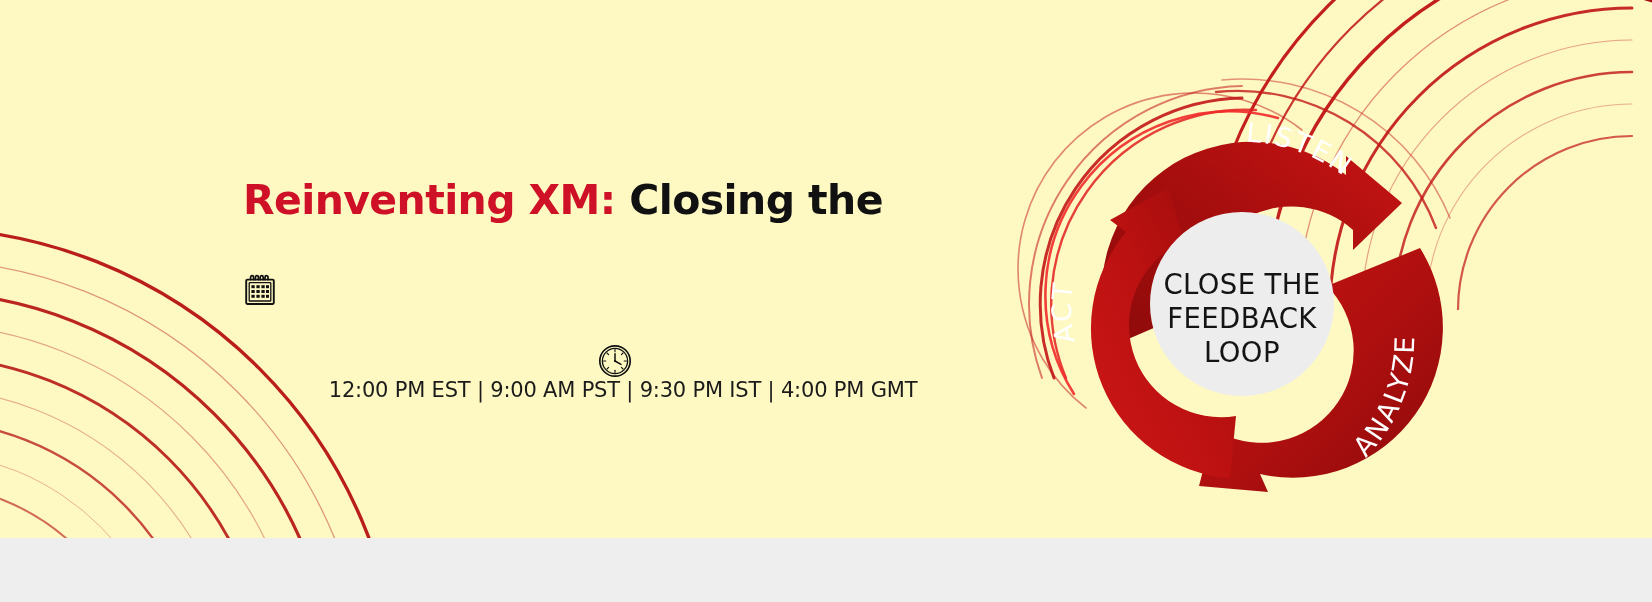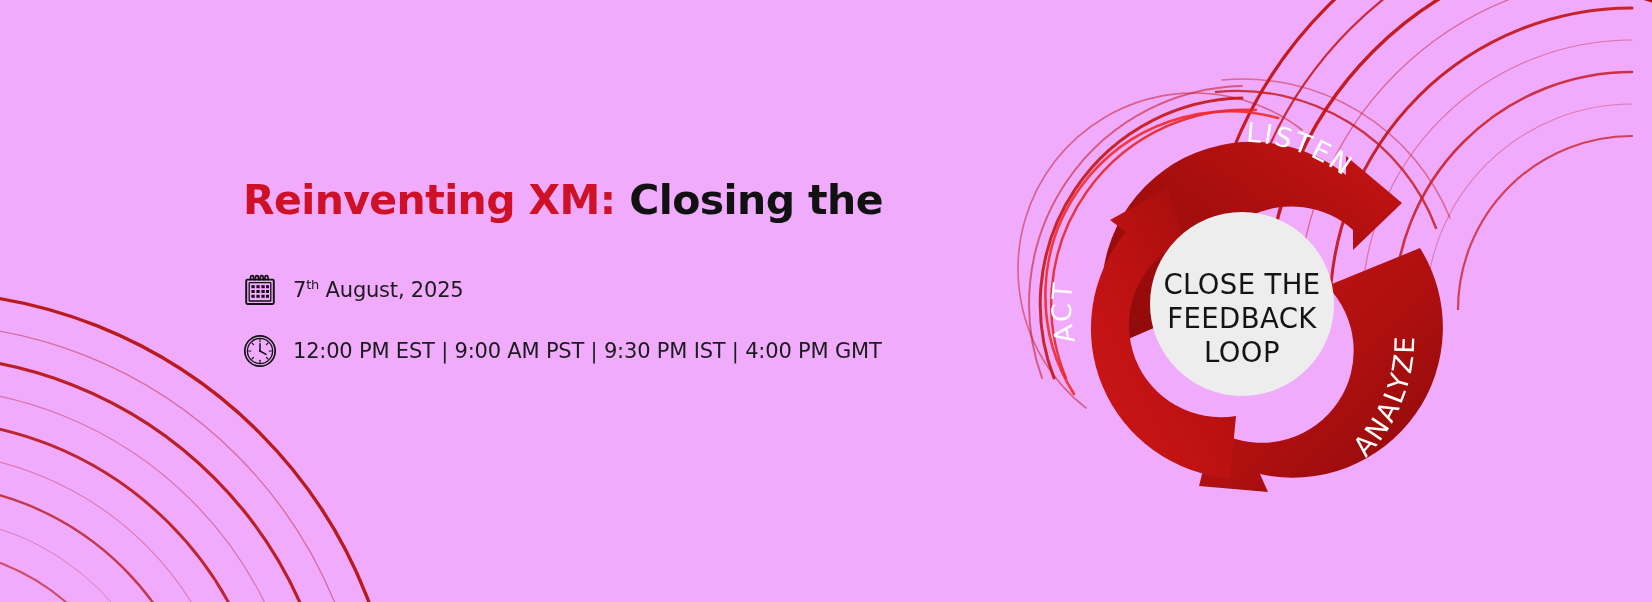--- a/index.html
+++ b/index.html
@@ -10,22 +10,22 @@
     width: 1652px;
     height: 602px;
     overflow: hidden;
     background: #eeeeee;
     font-family: "Liberation Sans", sans-serif;
   }
 
   #banner {
     position: relative;
     width: 1652px;
-    height: 602px;
-    background: #f0abfc;
+    height: 538px;
+    background: #fef9c3;
     overflow: hidden;
   }
 
   
   .deco {
     position: absolute;
     pointer-events: none;
   }
   #deco-topright {
     top: -250px;
@@ -60,21 +60,21 @@
   #headline .accent {
     color: #CE1126;
   }
 
   .info-row {
     display: flex;
     align-items: center;
     margin-top: 0;
   }
   #date-row { margin-top: 44px; }
-  #time-row { margin-top: 27px; }
+  #time-row { margin-top: 37px; flex-direction: column; }
 
   .info-icon {
     width: 34px;
     height: 34px;
     flex: 0 0 34px;
     margin-right: 16px;
     display: block;
   }
   .info-text {
     font-family: "DejaVu Sans", sans-serif;
@@ -185,23 +185,20 @@
           <rect x="8.4" y="17.0" width="3.3" height="3.0"></rect>
           <rect x="13.4" y="17.0" width="3.3" height="3.0"></rect>
           <rect x="18.4" y="17.0" width="3.3" height="3.0"></rect>
           <rect x="23.0" y="17.0" width="3.0" height="3.0"></rect>
           <rect x="8.4" y="21.8" width="3.3" height="3.0"></rect>
           <rect x="13.4" y="21.8" width="3.3" height="3.0"></rect>
           <rect x="18.4" y="21.8" width="3.3" height="3.0"></rect>
           <rect x="23.0" y="21.8" width="3.0" height="3.0"></rect>
         </g>
       </svg>
-      <div class="info-text">
-        <span>7</span><sup>th</sup><span> August, 2025</span>
-      </div>
     </div>
 
     <div class="info-row" id="time-row">
       <svg class="info-icon" viewBox="0 0 34 34" fill="none">
         <circle cx="17" cy="17" r="15.2" stroke="#111111" stroke-width="1.7" fill="none"></circle>
         <circle cx="17" cy="17" r="12.6" stroke="#111111" stroke-width="1.3" fill="none"></circle>
         <g stroke="#111111" stroke-width="1.1" stroke-linecap="round">
           <path d="M17 5.6 v2.2"></path>
           <path d="M17 26.2 v2.2"></path>
           <path d="M5.6 17 h2.2"></path>

